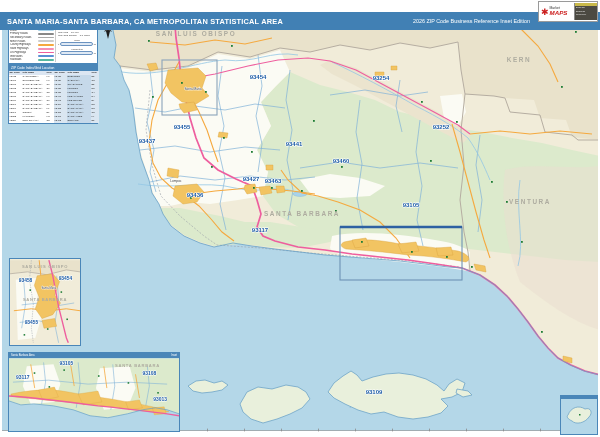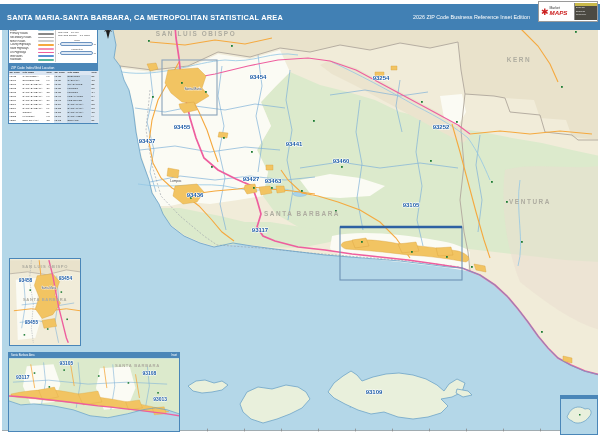--- a/index.html
+++ b/index.html
@@ -1,21 +1,21 @@
 <!DOCTYPE html>
 <html><head>
 <meta charset="utf-8">
 <style>
   html,body{margin:0;padding:0;background:#fff;}
   .page{position:relative;width:600px;height:437px;background:#fff;overflow:hidden;
         font-family:"Liberation Sans",sans-serif;}
   #mapsvg{position:absolute;left:0;top:0;width:600px;height:437px;z-index:0;}
 
   
-  .titlebar{position:absolute;left:0;top:4px;width:600px;height:26px;background:#4180b4;
+  .titlebar{position:absolute;left:0;top:12px;width:600px;height:18px;background:#4180b4;
             display:flex;align-items:center;z-index:20;}
   .title{color:#fff;font-size:7.4px;font-weight:bold;margin-left:7px;letter-spacing:.2px;white-space:nowrap;}
   .edition{color:#fff;font-size:5.4px;margin-left:auto;margin-right:70px;white-space:nowrap;}
   .logo{position:absolute;right:2px;top:1px;width:60px;height:21px;background:#fff;
         border:1px solid #9a9a9a;display:flex;align-items:center;z-index:30;box-sizing:border-box;}
   .logo-glyph{color:#cc2020;font-size:9px;margin:0 1px 0 2px;}
   .logo-brand{display:flex;flex-direction:column;line-height:1;}
   .logo-brand .t{font-size:3.4px;color:#333;}
   .logo-brand .b{font-size:6.2px;font-weight:bold;font-style:italic;color:#cc2020;}
   .logo-badge{margin-left:auto;width:22px;height:17px;background:#4c4a42;border-left:1px solid #888;

